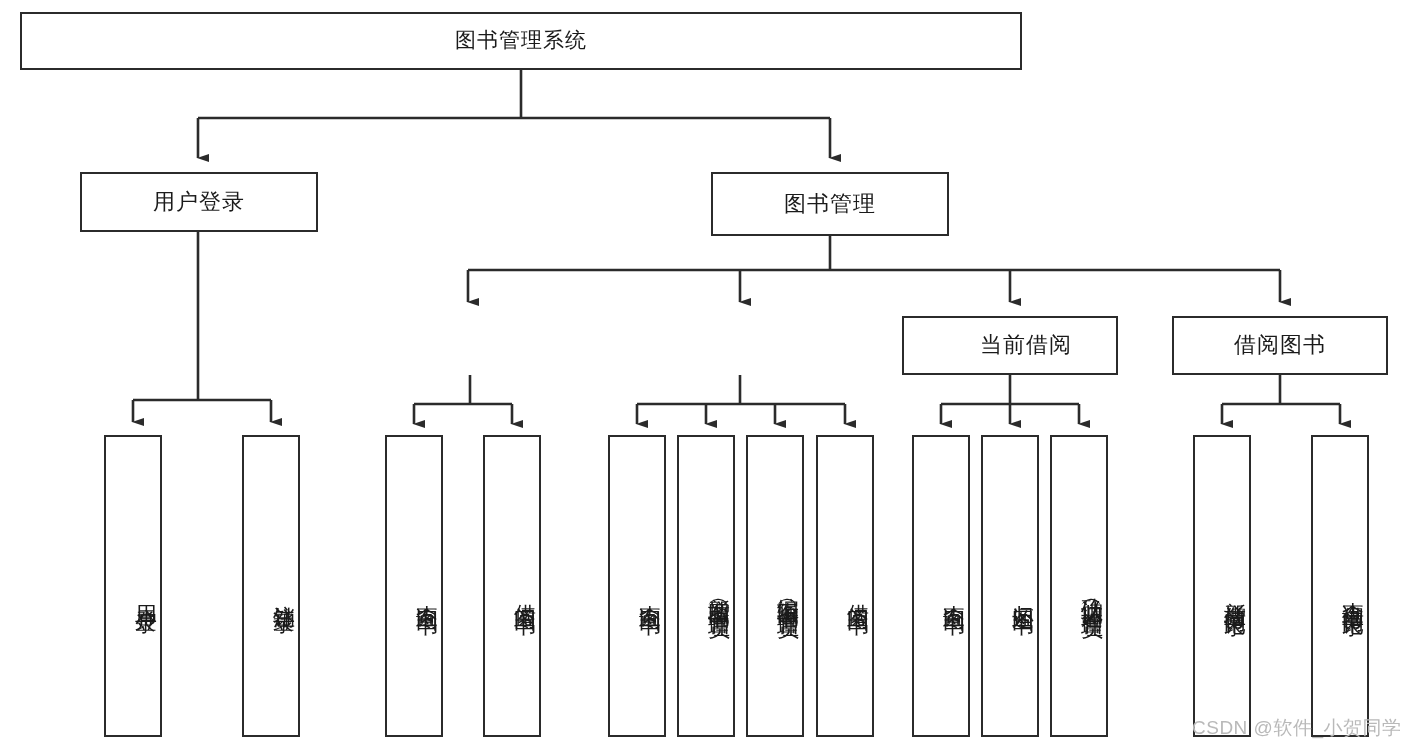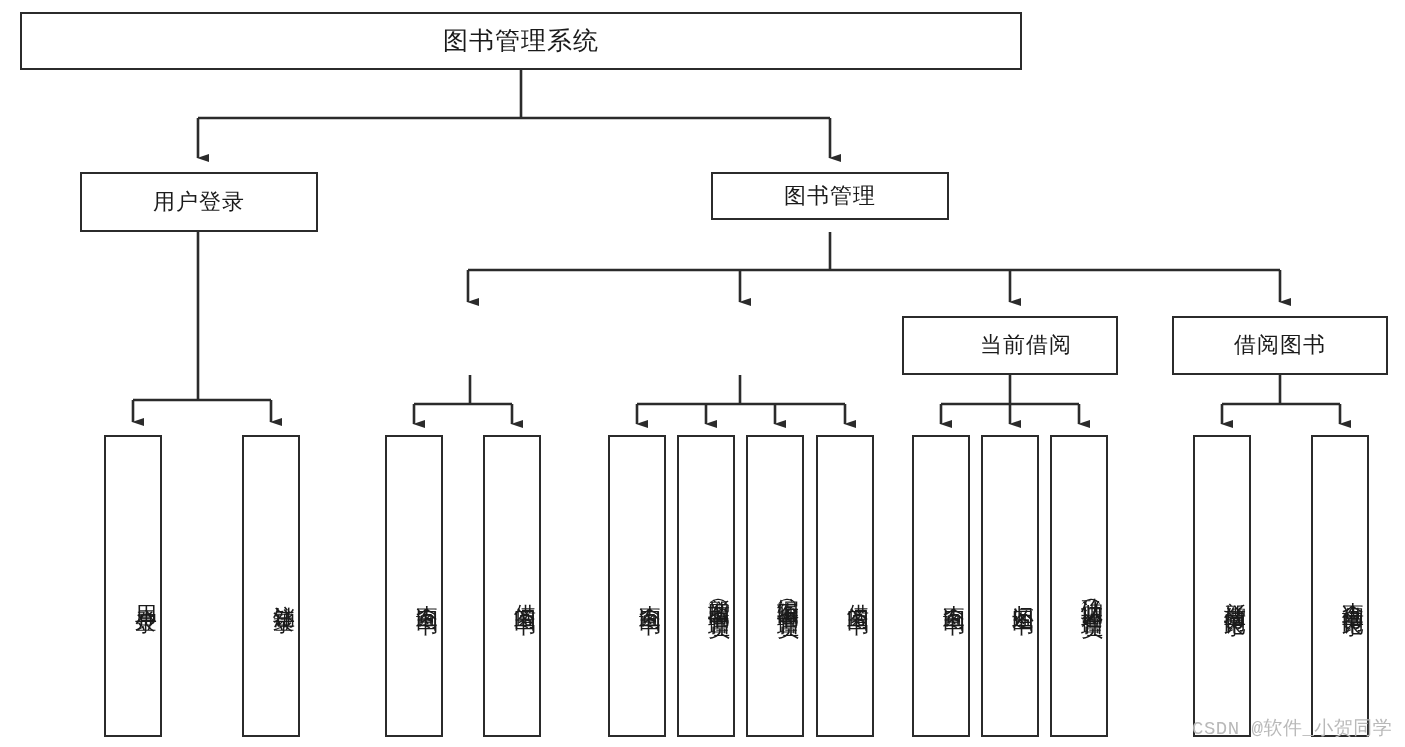--- a/index.html
+++ b/index.html
@@ -31,21 +31,21 @@
     align-items:center;
     justify-content:center;
     color:#1a1a1a;
   }
   .node.horiz{
     font-size:22px;
     letter-spacing:1px;
     line-height:1.2;
   }
   .node.root{
-    font-size:25px;
+    font-size:21px;
     align-items:center;
   }
   .node.leaf{
     writing-mode:vertical-rl;
     text-orientation:upright;
     font-size:22px;
     letter-spacing:3px;
     line-height:1.25;
     padding-top:14px;
     align-items:flex-start;
@@ -55,21 +55,21 @@
     writing-mode:vertical-rl;
     text-orientation:upright;
     white-space:nowrap;
   }
   .watermark{
     position:absolute;
     font-size:19px;
     color:#b9b9b9;
     letter-spacing:0.5px;
     white-space:nowrap;
-    font-family:Liberation Mono, monospace;
+    font-family:Liberation Sans, sans-serif;
   }
 </style>
 </head>
 <body>
 
 <div id="canvas">
 
   <svg id="edges" viewBox="0 0 1405 747">
     <defs>
       <marker id="arrow" markerWidth="10" markerHeight="12" refX="4" refY="11" orient="auto" markerUnits="userSpaceOnUse">
@@ -120,21 +120,21 @@
     </g>
   </svg>
 
   <div class="node horiz root" style="left:20px; top:12px; width:1002px; height:58px;">
     <span class="txt">图书管理系统</span>
   </div>
 
   <div class="node horiz" style="left:80px; top:172px; width:238px; height:60px;">
     <span class="txt">用户登录</span>
   </div>
-  <div class="node horiz" style="left:711px; top:172px; width:238px; height:48px;">
+  <div class="node horiz" style="left:711px; top:172px; width:238px; height:64px;">
     <span class="txt">图书管理</span>
   </div>
 
   <div class="node horiz" style="left:902px; top:316px; width:216px; height:59px;padding-left:32px;">
     <span class="txt">当前借阅</span>
   </div>
   <div class="node horiz" style="left:1172px; top:316px; width:216px; height:59px;">
     <span class="txt">借阅图书</span>
   </div>
 

